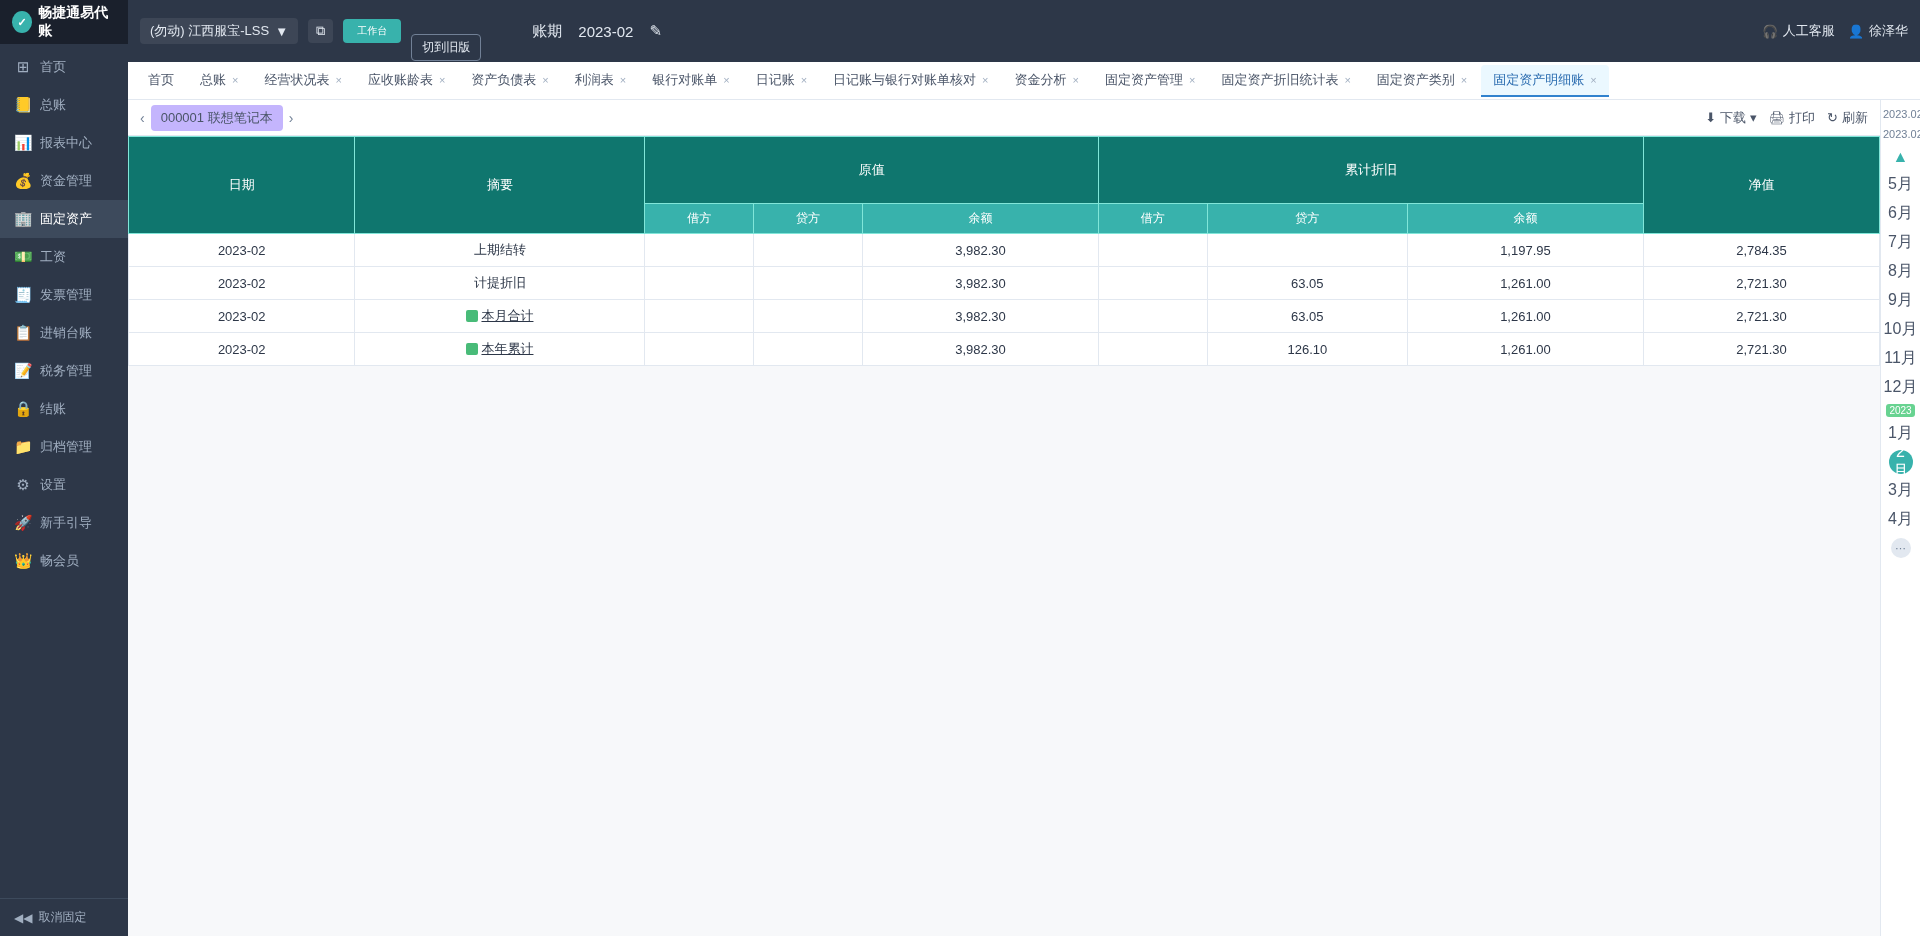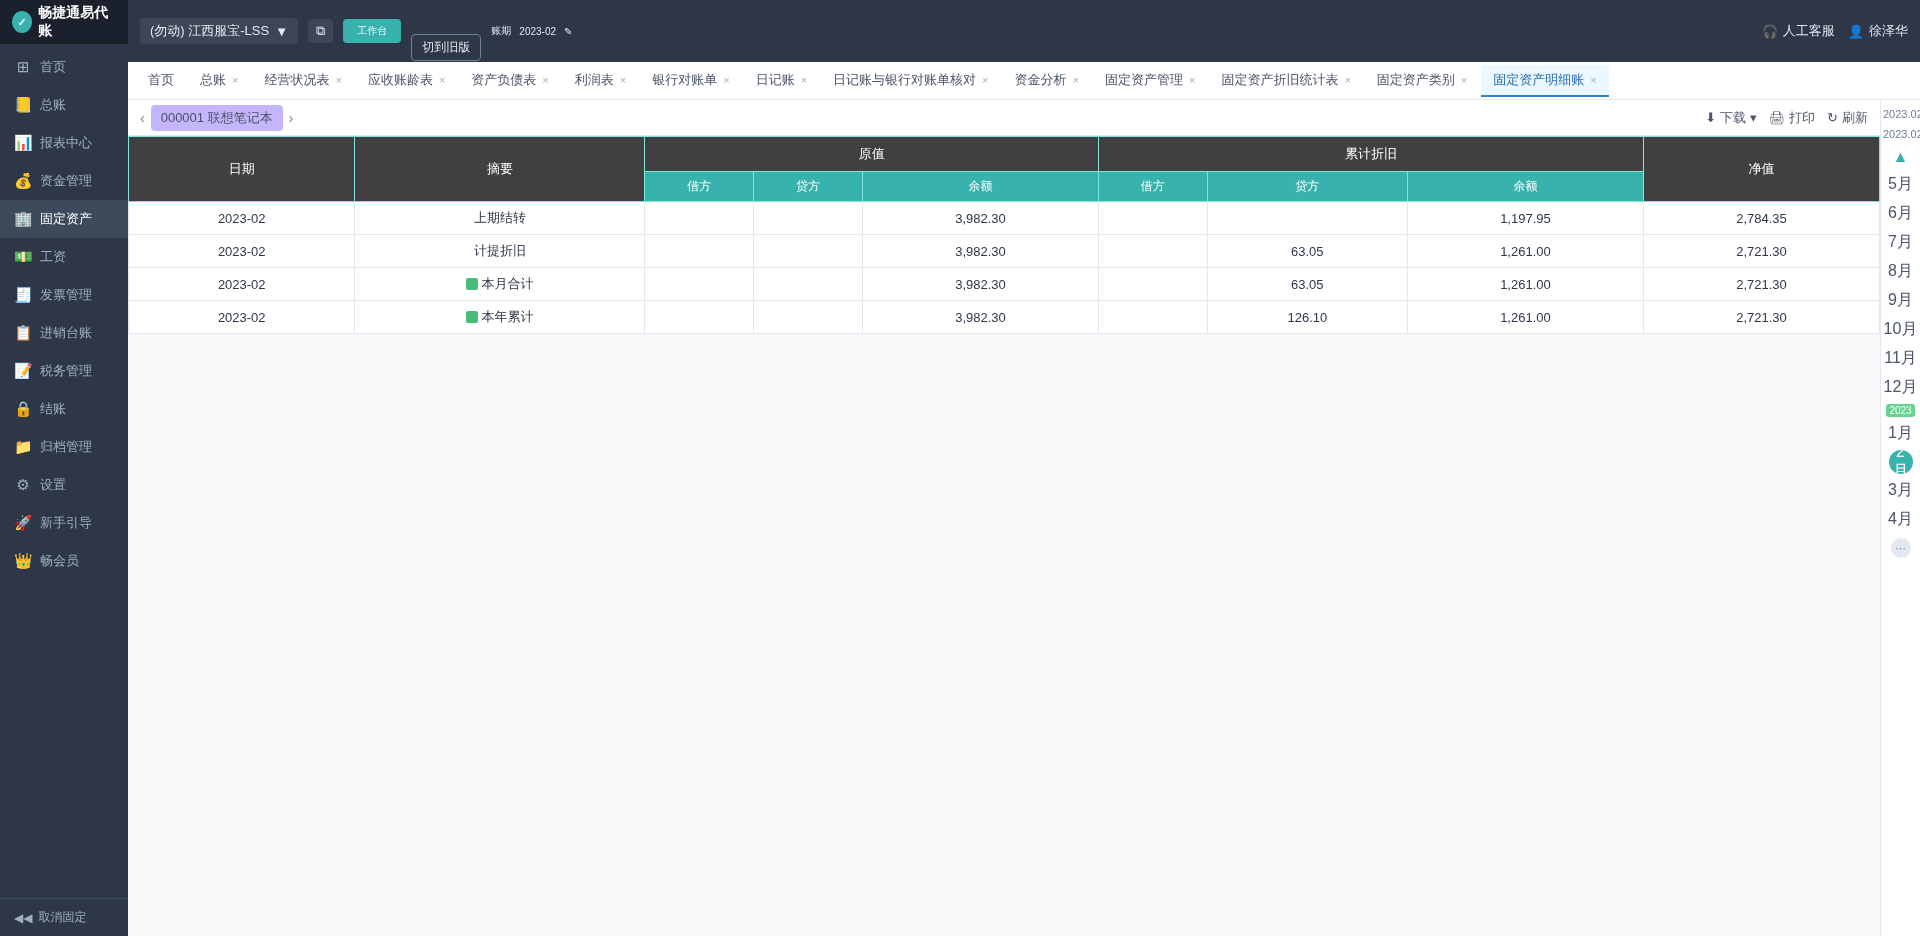--- a/index.html
+++ b/index.html
@@ -88,22 +88,22 @@
     }
     .topbar-old {
       background: transparent;
       border: 1px solid #718096;
       color: #e2e8f0;
       border-radius: 4px;
       padding: 4px 10px;
       cursor: pointer; font-size: 12px; margin-top: 32px;
     }
     .topbar-period {
-      color: #e2e8f0; font-size: 10px;
-      display: flex; align-items: center; gap: 8px;
+      color: #e2e8f0; font-size: 15px;
+      display: flex; align-items: center; gap: 16px; margin-left: 41px;
     }
     .topbar-spacer { flex: 1; }
     .topbar-right {
       display: flex; align-items: center; gap: 14px;
       color: #e2e8f0; font-size: 13px;
     }
     .topbar-right span { cursor: pointer; display: flex; align-items: center; gap: 4px; }
 
     
     .tabbar {
@@ -186,44 +186,44 @@
       overflow: auto;
       padding: 0 0 0 0;
     }
 
     table {
       width: 100%;
       border-collapse: collapse;
       font-size: 13px;
     }
     thead tr th {
-      background: #404040;
+      background: #0f766e;
       color: #fff;
-      padding: 8px 10px;
+      padding: 24px 10px;
       text-align: center;
       border: 1px solid #81e6d9;
       font-weight: normal;
       white-space: nowrap;
     }
     thead tr.sub-header-row th {
       background: #38b2ac;
       color: #fff;
       padding: 6px 4px;
       font-size: 12px;
     }
     tbody tr td {
       padding: 7px 10px;
       border: 1px solid #e2e8f0;
       background: #fff;
       text-align: center;
       color: #2d3748;
       white-space: nowrap;
     }
     .td-tag {
-      display: inline-flex; align-items: center; gap: 3px;
+      display: inline-flex; align-items: center; gap: 3px; text-decoration: underline;
     }
     .tag-green {
       width: 12px; height: 12px;
       background: #48bb78;
       border-radius: 2px;
       display: inline-block;
     }
 
     
     .right-panel {

